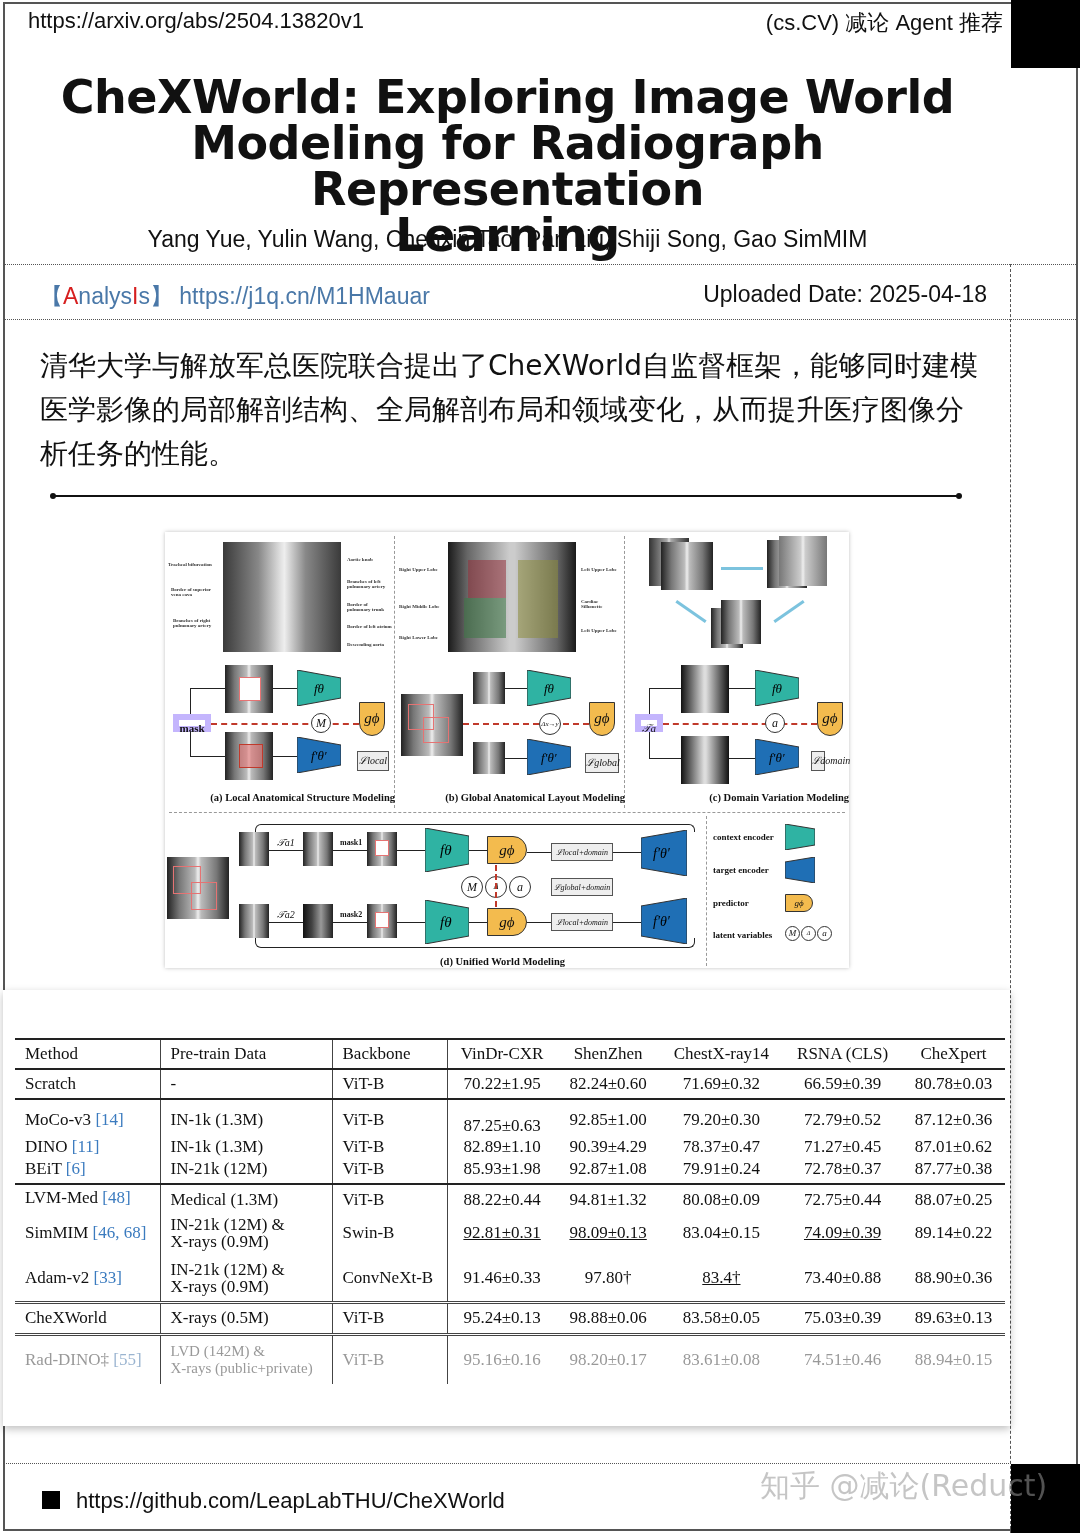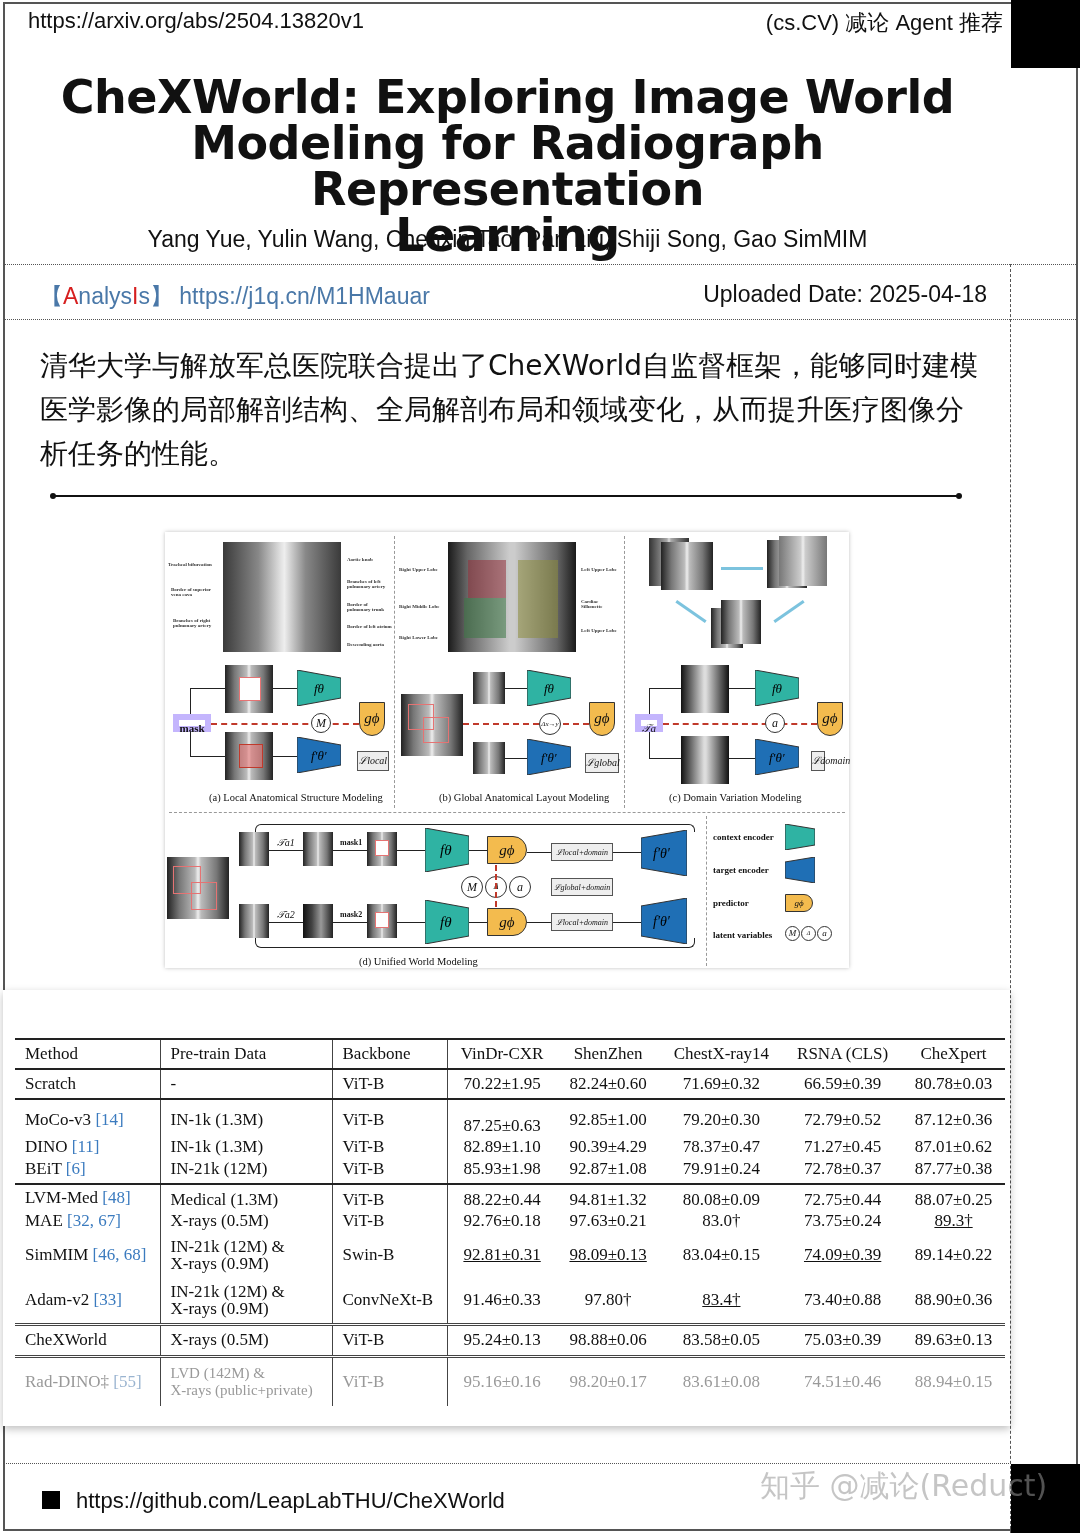--- a/index.html
+++ b/index.html
@@ -18,21 +18,21 @@
   .meta .analysis { position: absolute; left: 0; top: 0; color: #4a78a8; }
   .meta .analysis .red { color: #d61f1f; }
   .meta .date { position: absolute; right: 0; top: 0; color: #111; }
   .summary { position: absolute; left: 40px; top: 344px; width: 950px; font-size: 28px; line-height: 44px; font-family: "DejaVu Sans", sans-serif; }
   .divider { position: absolute; left: 52px; top: 495px; width: 908px; border-top: 2px solid #111; }
   .divider::before, .divider::after { content: ""; position: absolute; top: -4px; width: 6px; height: 6px; border-radius: 50%; background: #111; }
   .divider::before { left: -2px; } .divider::after { right: -2px; }
   .figure { position: absolute; left: 165px; top: 532px; width: 684px; height: 436px; background: #fff; box-shadow: 0 0 4px rgba(0,0,0,0.25); font-family: "Liberation Serif", serif; }
   .panel-sep-v { position: absolute; border-left: 1px dashed #999; }
   .panel-sep-h { position: absolute; border-top: 1px dashed #999; }
-  .caption { position: absolute; font-weight: normal; font-size: 10.5px; text-align: left; padding-left: 44px; }
+  .caption { position: absolute; font-weight: bold; font-size: 10.5px; text-align: right; padding-left: 44px; }
   .xray { position: absolute; background: linear-gradient(90deg,#222 0%,#777 20%,#bbb 45%,#eee 50%,#bbb 55%,#777 80%,#222 100%); }
   .xray.dark { background: radial-gradient(ellipse at 30% 50%, #555 0%, #222 40%, #bbb 60%, #eee 100%); }
   .lbl { position: absolute; font-size: 5px; font-weight: bold; color: #333; }
   .enc { position: absolute; }
   .pred { position: absolute; background: #f3bb4e; border: 1px solid #333; border-radius: 0 0 14px 14px; font-style: italic; font-size: 15px; text-align: center; line-height: 30px; }
   .loss { position: absolute; background: #eee; border: 1px solid #555; font-size: 10px; font-style: italic; text-align: center; line-height: 18px; }
   .box { position: absolute; background: #fff; border: 6px solid #c4b5fd; font-size: 11px; font-weight: bold; text-align: center; }
   .circ { position: absolute; border: 1px solid #333; border-radius: 50%; background: #fff; font-style: italic; font-size: 12px; text-align: center; }
   .redline { position: absolute; border-top: 2px dashed #c0392b; }
   .arrow-l { position: absolute; border-top: 1.5px solid #222; }
@@ -325,30 +325,20 @@
       <tr class="top-rule" style="height:26px">
         <td class="c1" style="padding-top:1px"><span>LVM-Med </span><span class="ref">[48]</span></td>
         <td class="c2" style="padding-top:4px">Medical (1.3M)</td>
         <td class="c3" style="padding-top:4px">ViT-B</td>
         <td class="num c4" style="padding-top:4px">88.22±0.44</td>
         <td class="num" style="padding-top:4px">94.81±1.32</td>
         <td class="num" style="padding-top:4px">80.08±0.09</td>
         <td class="num" style="padding-top:4px">72.75±0.44</td>
         <td class="num" style="padding-top:4px">88.07±0.25</td>
       </tr>
-      <tr style="height:22px">
-        <td class="c1"><span>MAE </span><span class="ref">[32, 67]</span></td>
-        <td class="c2">X-rays (0.5M)</td>
-        <td class="c3">ViT-B</td>
-        <td class="num c4">92.76±0.18</td>
-        <td class="num">97.63±0.21</td>
-        <td class="num">83.0†</td>
-        <td class="num">73.75±0.24</td>
-        <td class="num"><span class="u">89.3†</span></td>
-      </tr>
       <tr style="height:46px">
         <td class="c1"><span>SimMIM </span><span class="ref">[46, 68]</span></td>
         <td class="c2" style="line-height:17px">
             <div>IN-21k (12M) &amp;</div>
             <div>X-rays (0.9M)</div>
           </td>
         <td class="c3">Swin-B</td>
         <td class="num c4"><span class="u">92.81±0.31</span></td>
         <td class="num"><span class="u">98.09±0.13</span></td>
         <td class="num">83.04±0.15</td>

